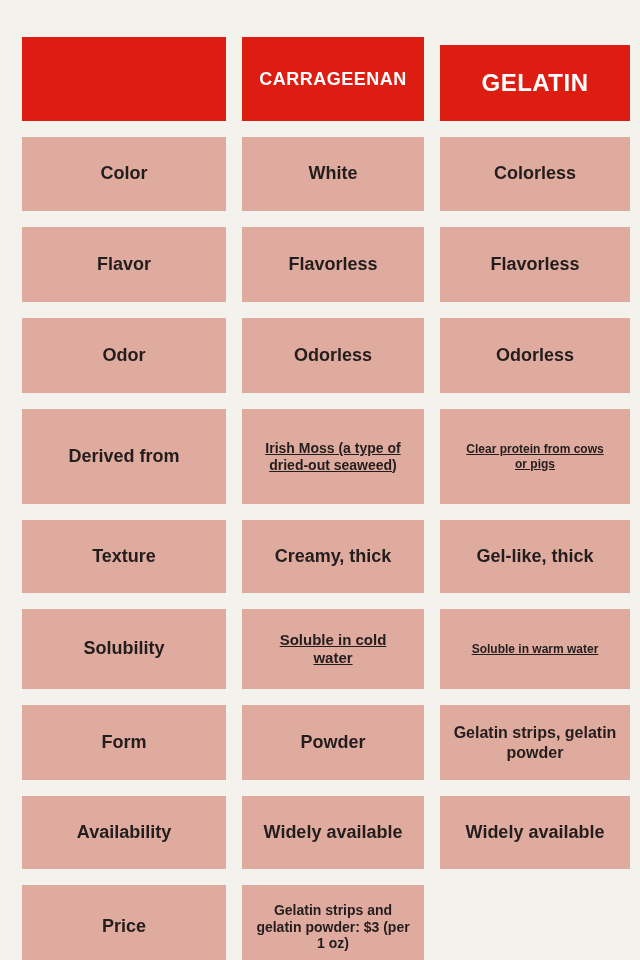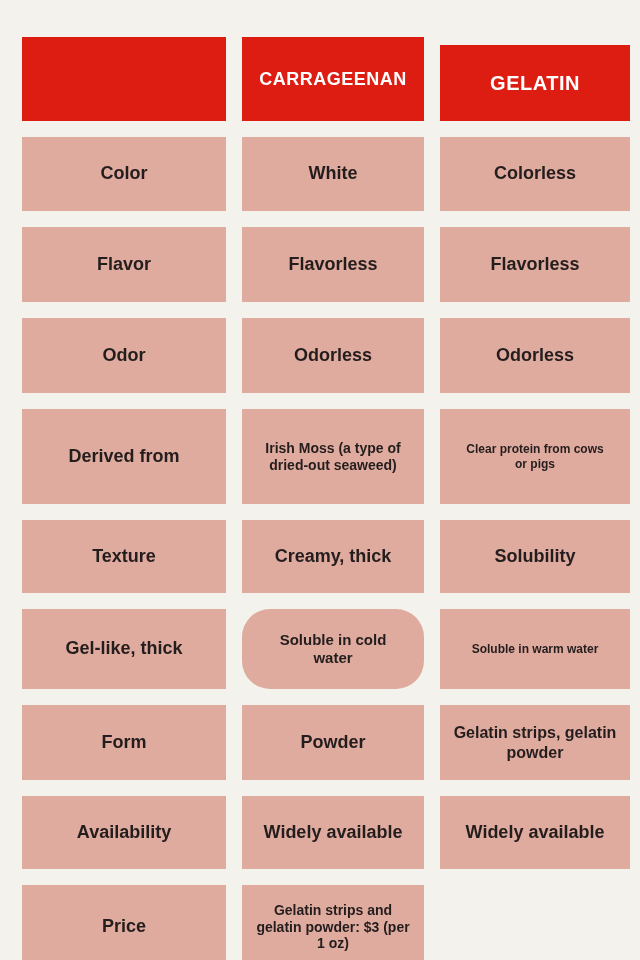--- a/index.html
+++ b/index.html
@@ -37,26 +37,26 @@
     color:var(--cell-text);
   }
   .hcell{
     background:var(--header-bg);
     display:flex;align-items:center;justify-content:center;
     text-align:center;
     color:var(--header-text);
     letter-spacing:0.5px;
     font-size:18px;
   }
-  .hcell.gelatin{font-size:20px;margin-top:8px;}
+  .hcell.gelatin{font-size:24px;margin-top:8px;}
   .fs17{font-size:12px;}
   .fs16{font-size:16px;}
-  .fs15{font-size:15px;border-radius:28px;}
+  .fs15{font-size:15px;}
   .fs14{font-size:14px;}
-  .pad-lg{padding:0 20px;}
+  .pad-lg{padding:0 20px;text-decoration:underline;}
 </style>
 </head>
 <body>
 
 <div class="table-grid">
 
   <div class="hcell"></div>
   <div class="hcell">CARRAGEENAN</div>
   <div class="hcell gelatin">GELATIN</div>
 
@@ -71,23 +71,23 @@
   <div class="cell">Odor</div>
   <div class="cell">Odorless</div>
   <div class="cell">Odorless</div>
 
   <div class="cell">Derived from</div>
   <div class="cell fs14 pad-lg">Irish Moss (a type of dried-out seaweed)</div>
   <div class="cell fs17 pad-lg">Clear protein from cows or pigs</div>
 
   <div class="cell">Texture</div>
   <div class="cell">Creamy, thick</div>
+  <div class="cell">Gel-like, thick</div>
+
   <div class="cell">Solubility</div>
-
-  <div class="cell">Gel-like, thick</div>
   <div class="cell fs15 pad-lg">Soluble in cold water</div>
   <div class="cell fs17 pad-lg">Soluble in warm water</div>
 
   <div class="cell">Form</div>
   <div class="cell">Powder</div>
   <div class="cell fs16">Gelatin strips, gelatin powder</div>
 
   <div class="cell">Availability</div>
   <div class="cell">Widely available</div>
   <div class="cell">Widely available</div>

